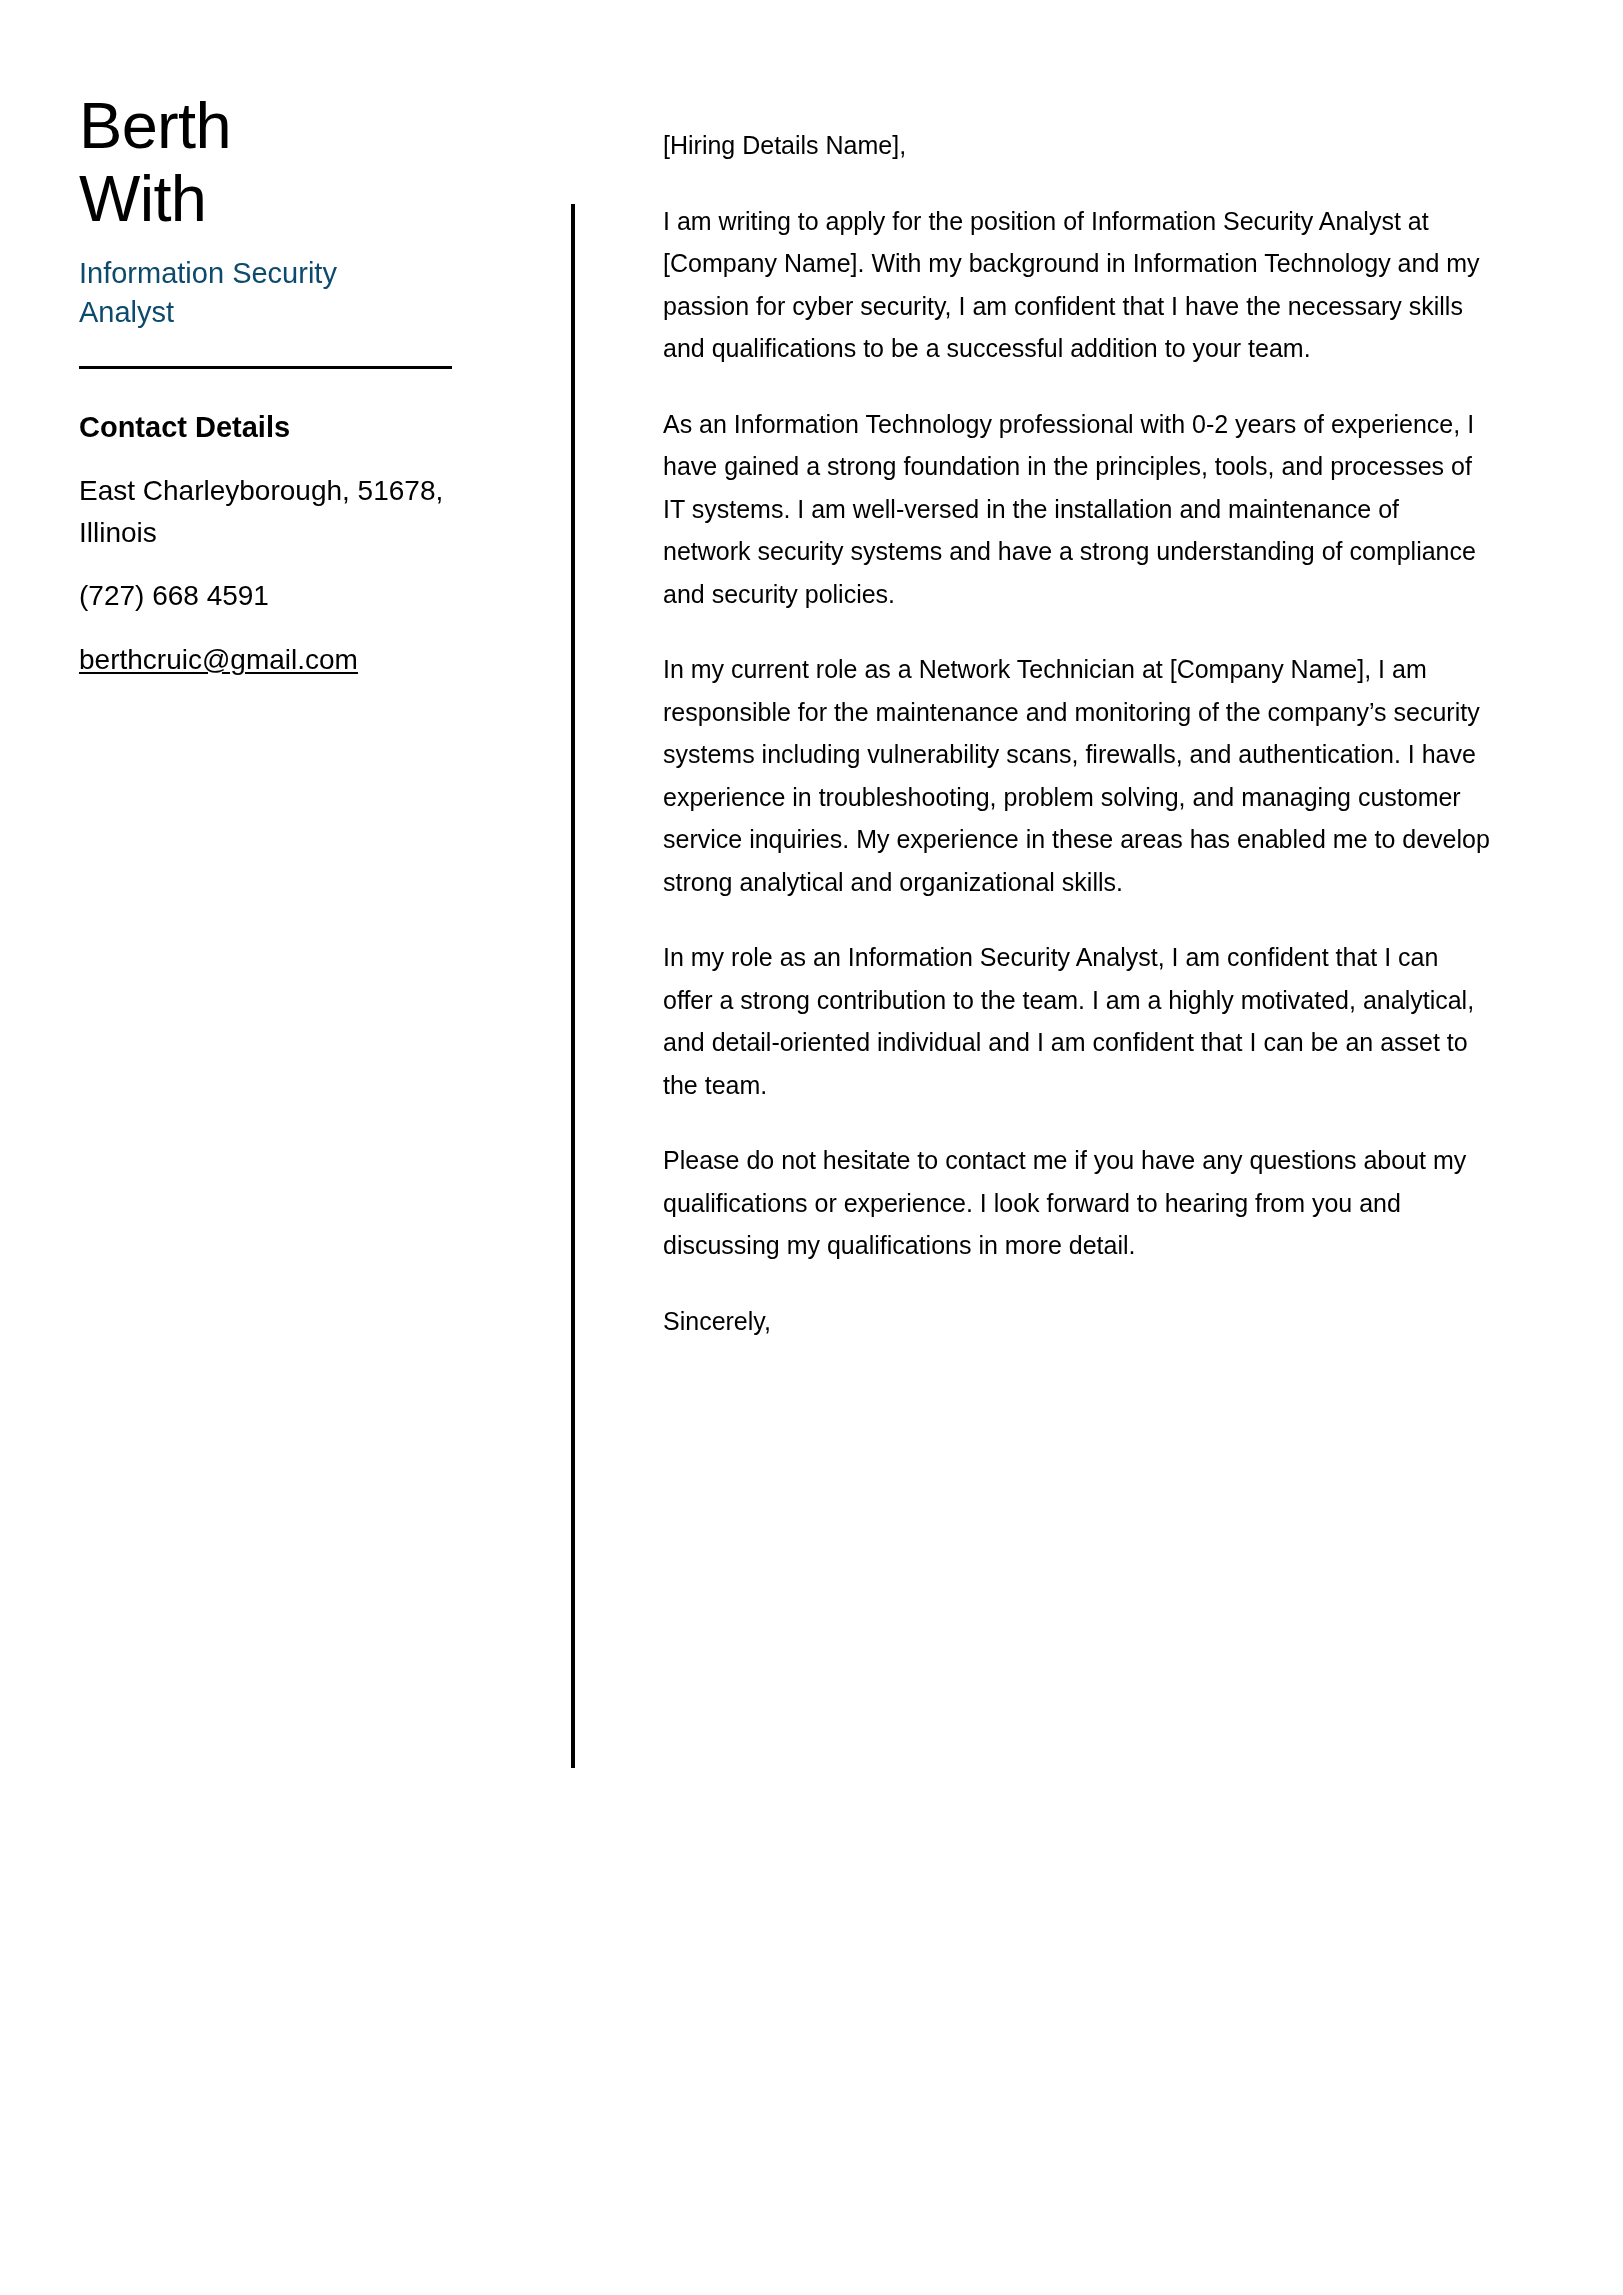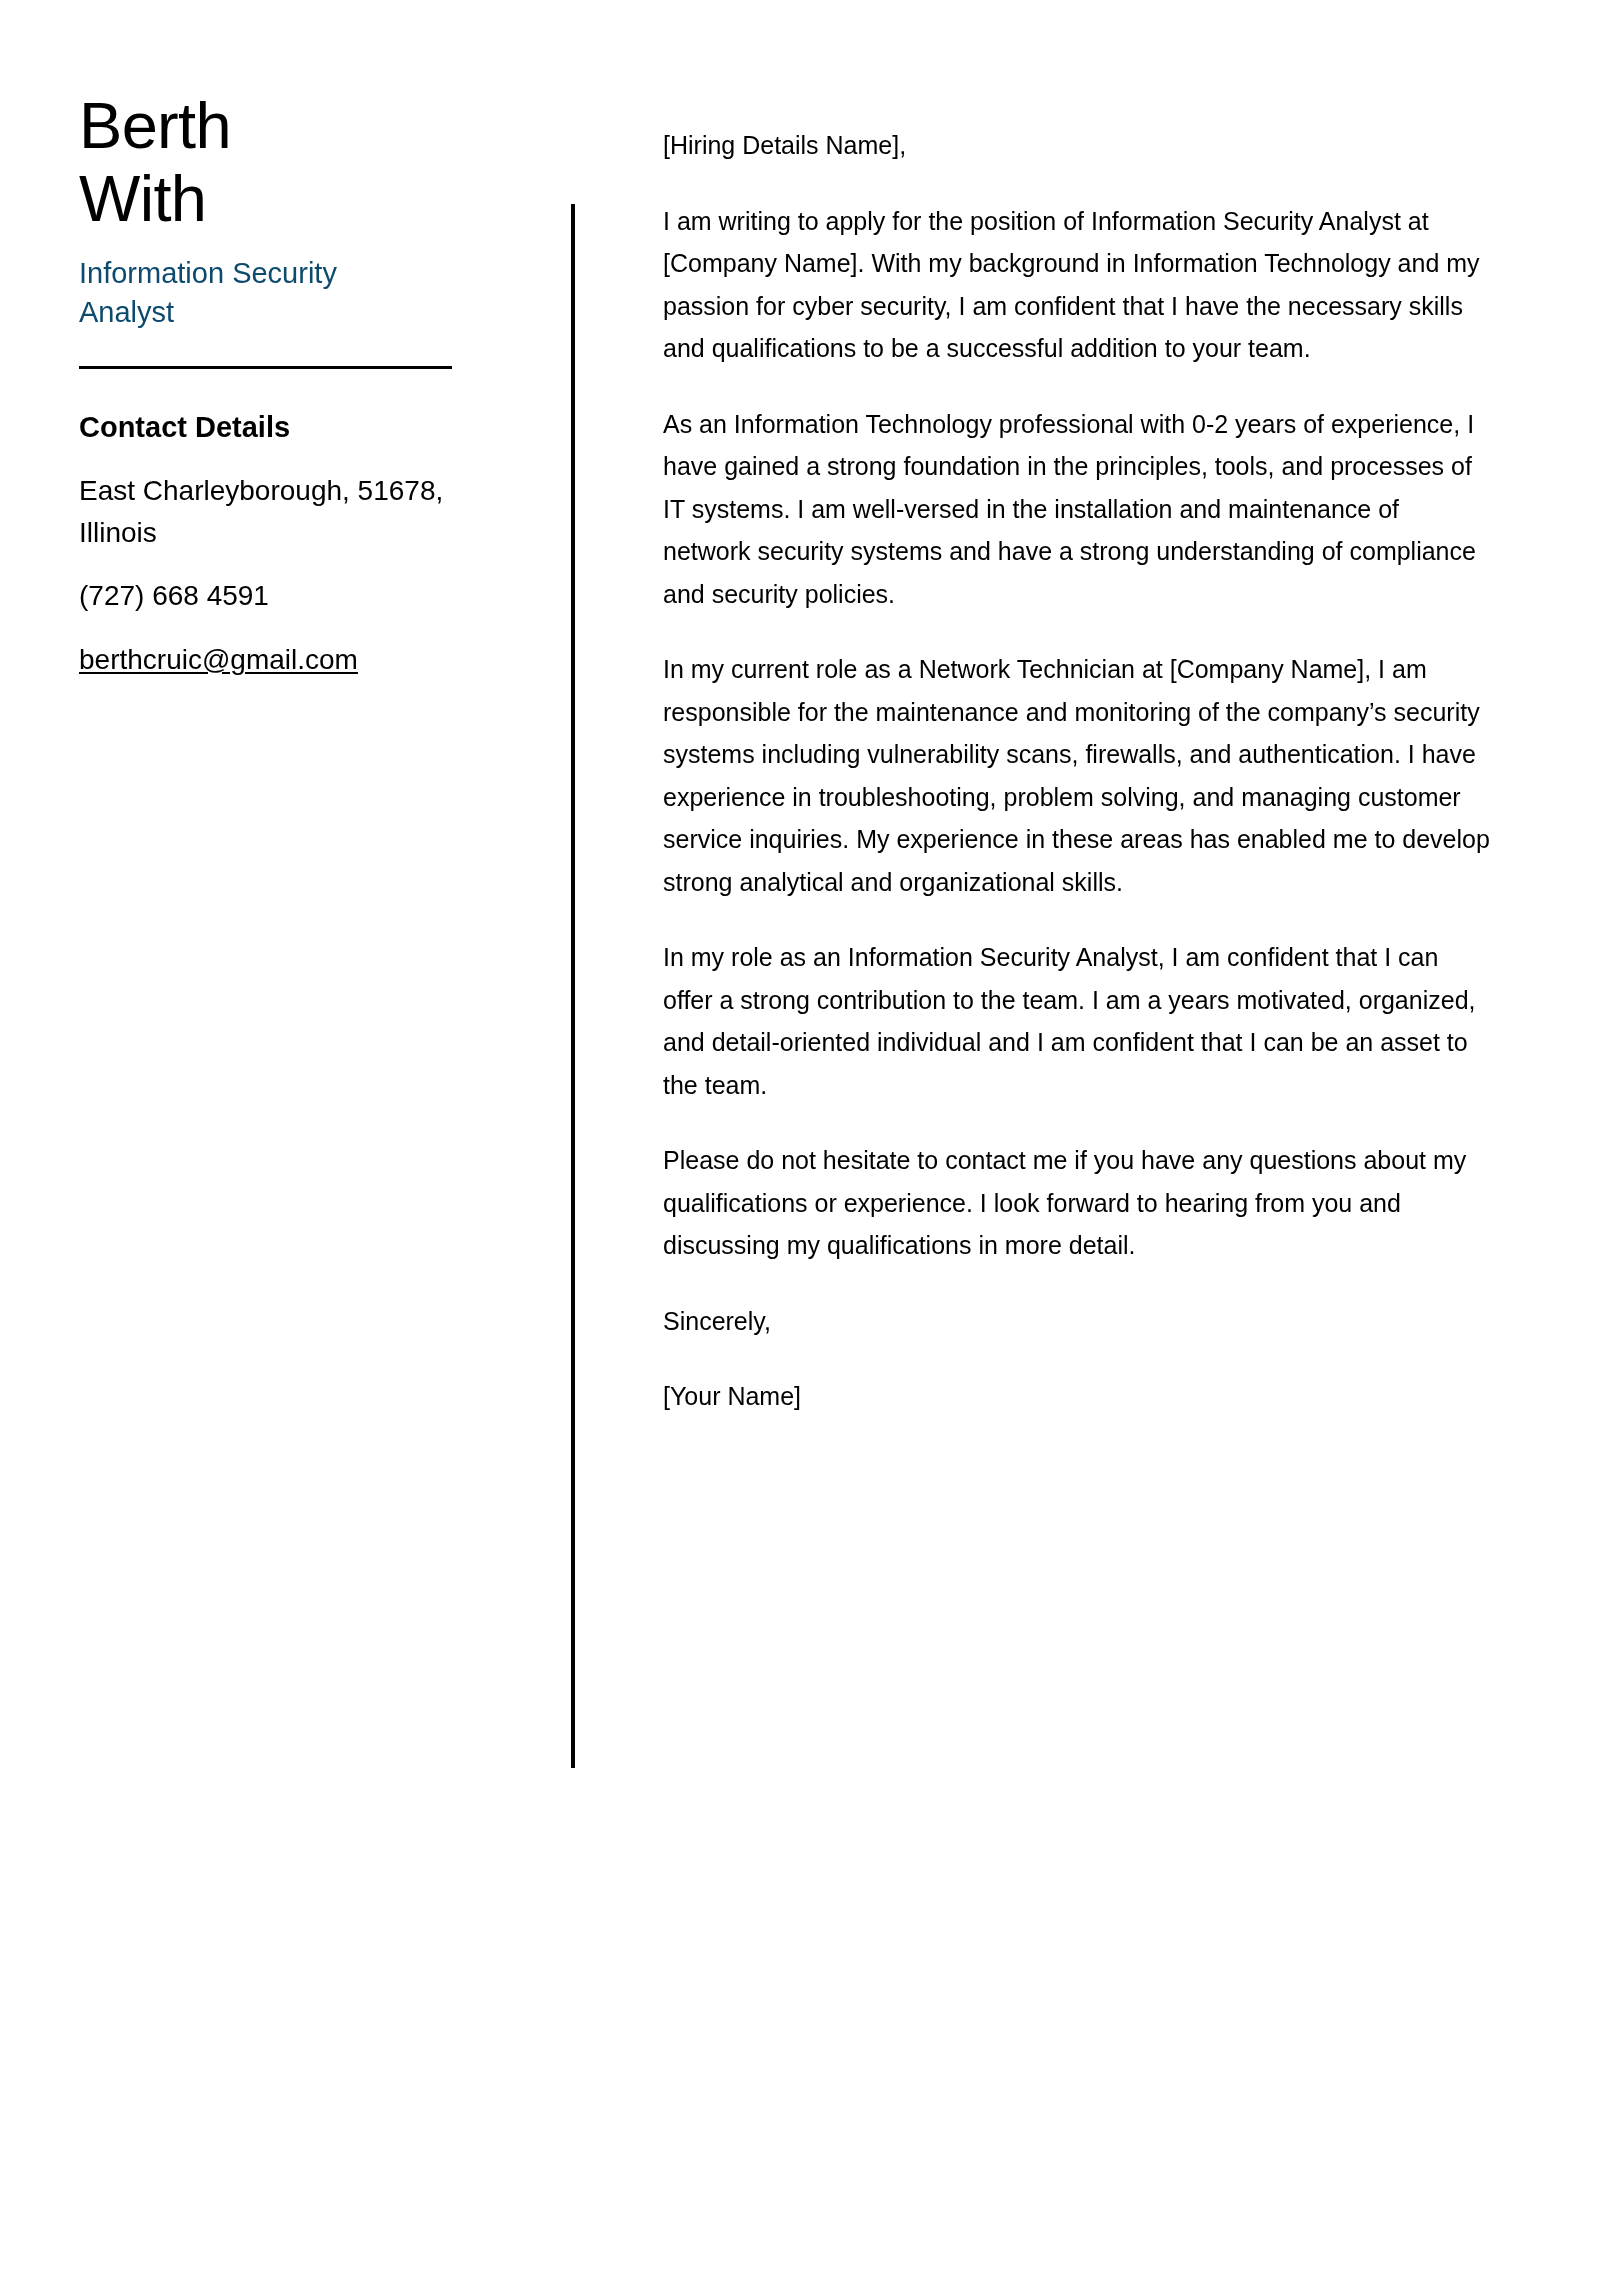--- a/index.html
+++ b/index.html
@@ -146,24 +146,23 @@
   <div id="letter-body">
 
     <p class="letter-para">[Hiring Details Name],</p>
 
     <p class="letter-para">I am writing to apply for the position of Information Security Analyst at [Company Name]. With my background in Information Technology and my passion for cyber security, I am confident that I have the necessary skills and qualifications to be a successful addition to your team.</p>
 
     <p class="letter-para">As an Information Technology professional with 0-2 years of experience, I have gained a strong foundation in the principles, tools, and processes of IT systems. I am well-versed in the installation and maintenance of network security systems and have a strong understanding of compliance and security policies.</p>
 
     <p class="letter-para">In my current role as a Network Technician at [Company Name], I am responsible for the maintenance and monitoring of the company’s security systems including vulnerability scans, firewalls, and authentication. I have experience in troubleshooting, problem solving, and managing customer service inquiries. My experience in these areas has enabled me to develop strong analytical and organizational skills.</p>
 
-    <p class="letter-para">In my role as an Information Security Analyst, I am confident that I can offer a strong contribution to the team. I am a years motivated, organized, and detail-oriented individual and I am confident that I can be an asset to the team.</p>
+    <p class="letter-para">In my role as an Information Security Analyst, I am confident that I can offer a strong contribution to the team. I am a highly motivated, analytical, and detail-oriented individual and I am confident that I can be an asset to the team.</p>
 
     <p class="letter-para">Please do not hesitate to contact me if you have any questions about my qualifications or experience. I look forward to hearing from you and discussing my qualifications in more detail.</p>
 
     <p class="letter-para">Sincerely,</p>
 
-    <p class="letter-para">[Your Name]</p>
 
   </div>
 
 </div>
 
 
 </body></html>

